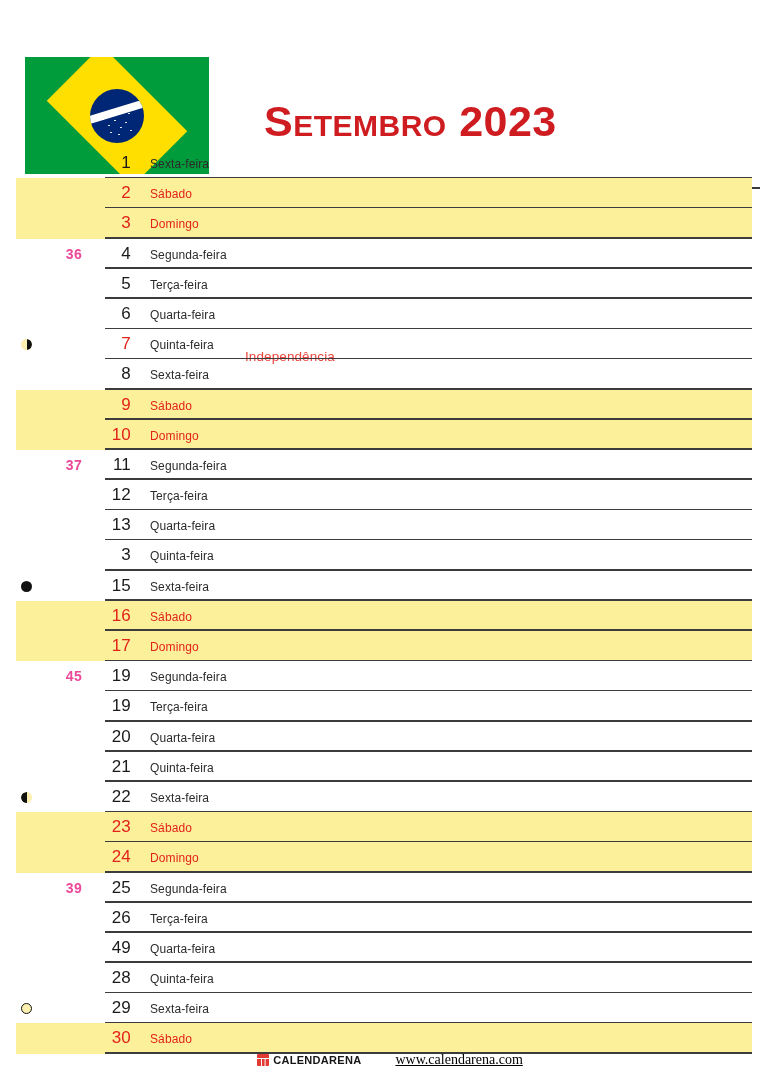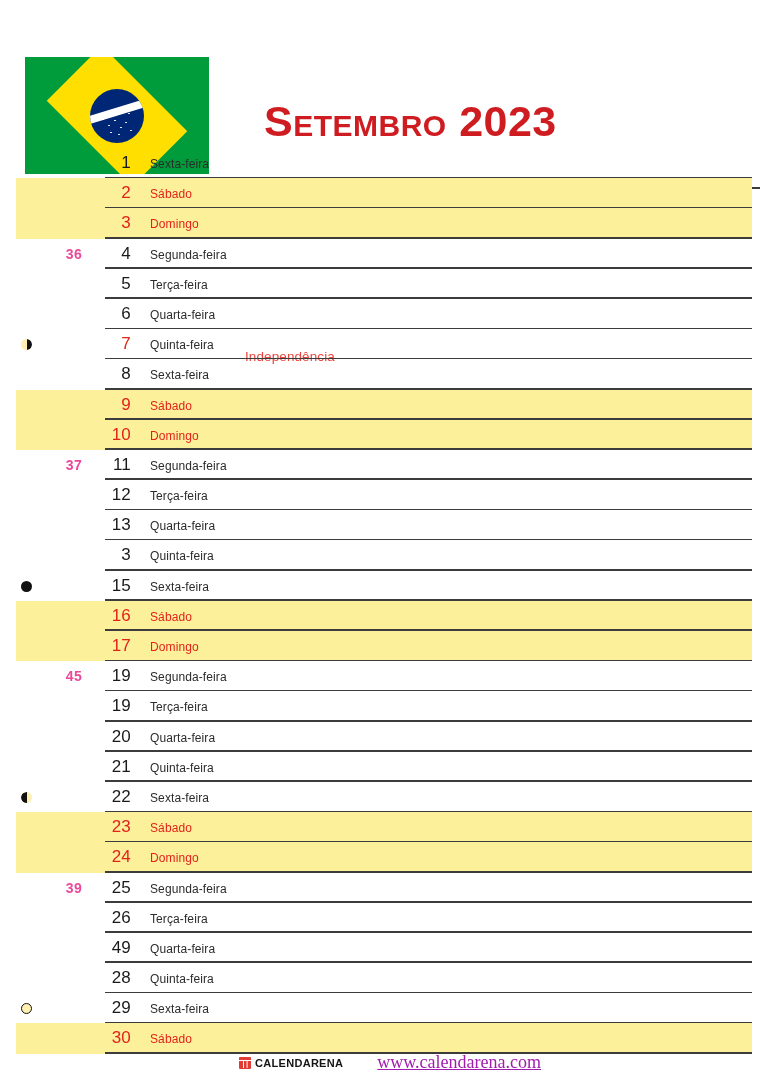--- a/index.html
+++ b/index.html
@@ -265,22 +265,22 @@
     box-shadow: 3.6px 0 0 #ffffff;
   }
   .brand-text {
     font-size: 11px;
     font-weight: bold;
     color: #151515;
     letter-spacing: 0.3px;
   }
   .site-url {
     font-family: "Liberation Serif", serif;
-    font-size: 18px;
-    color: #a21caf;
+    font-size: 14px;
+    color: #000000;
     text-decoration: underline;
   }
 </style>
 </head>
 <body>
 
 <div class="page">
 
   <div class="header">
     <div class="flag">

